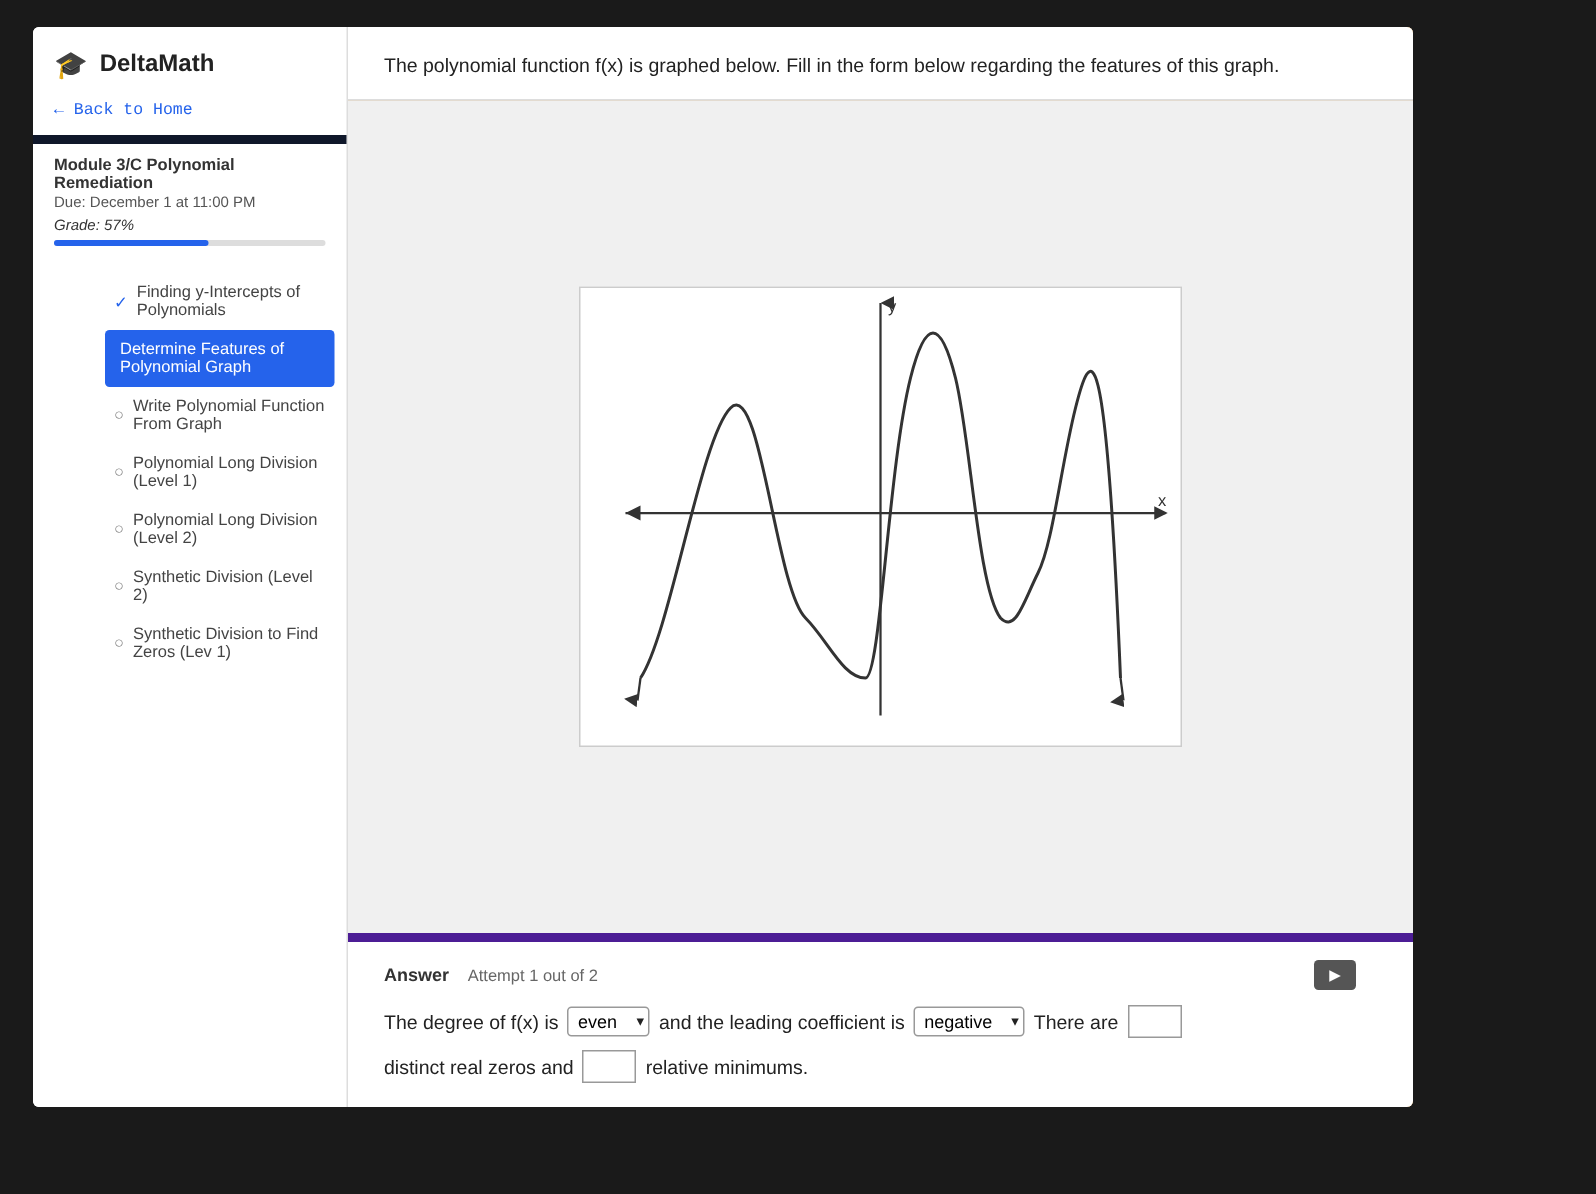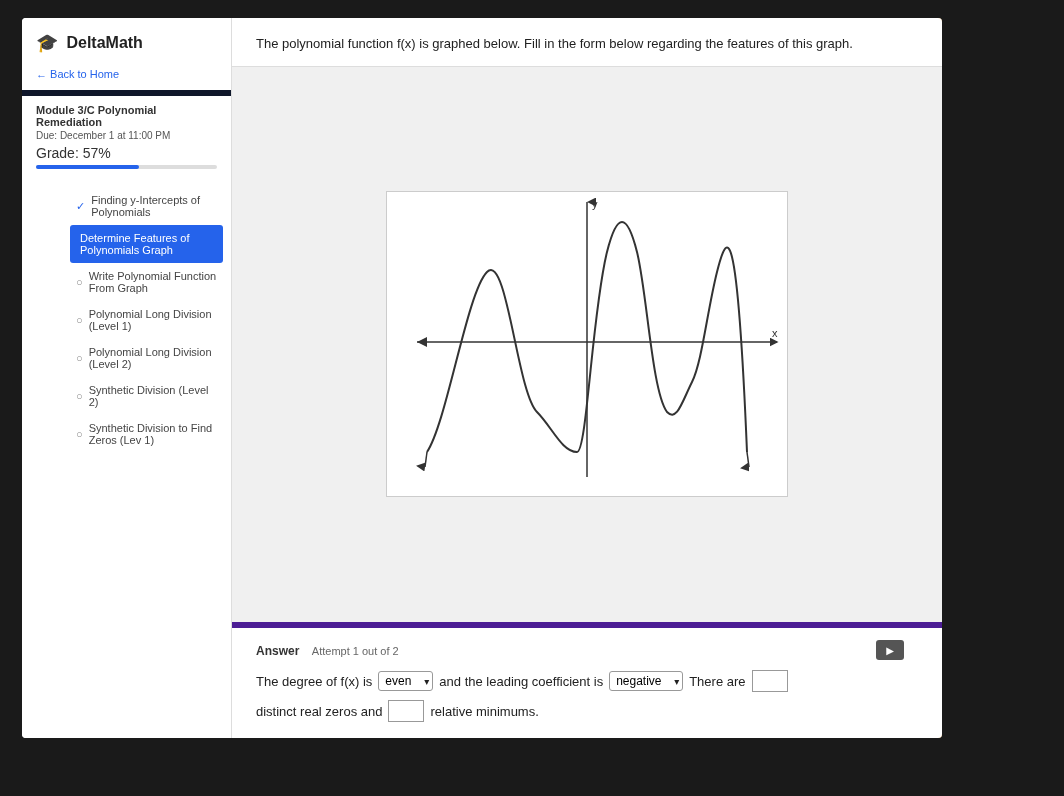--- a/index.html
+++ b/index.html
@@ -49,40 +49,42 @@
       color: #222;
     }
     .back-to-home {
       padding: 4px 14px 10px 14px;
       font-size: 11px;
       color: #2563eb;
       cursor: pointer;
       display: flex;
       align-items: center;
       gap: 4px;
+      font-family: Liberation Mono, monospace;
     }
     .module-info {
       padding: 8px 14px;
       border-top: 6px solid #0f172a;
     }
     .module-title {
       font-size: 11px;
       font-weight: bold;
       color: #333;
       margin-bottom: 2px;
     }
     .module-due {
       font-size: 10px;
       color: #555;
       margin-bottom: 4px;
     }
     .module-grade {
-      font-size: 14px;
+      font-size: 10px;
       color: #333;
       margin-bottom: 4px;
+      font-style: italic;
     }
     .grade-bar-bg {
       height: 4px;
       background: #ddd;
       border-radius: 2px;
       margin-bottom: 10px;
     }
     .grade-bar-fill {
       height: 4px;
       background: #2563eb;
@@ -272,21 +274,21 @@
       <div class="module-grade">Grade: 57%</div>
       <div class="grade-bar-bg">
         <div class="grade-bar-fill" style="width: 57%"></div>
       </div>
     </div>
     <div class="sidebar-nav">
       <div class="nav-item completed">
         <span>Finding y-Intercepts of Polynomials</span>
       </div>
       <div class="nav-item active">
-        <span>Determine Features of Polynomials Graph</span>
+        <span>Determine Features of Polynomial Graph</span>
       </div>
       <div class="nav-item circle">
         <span>Write Polynomial Function From Graph</span>
       </div>
       <div class="nav-item circle">
         <span>Polynomial Long Division (Level 1)</span>
       </div>
       <div class="nav-item circle">
         <span>Polynomial Long Division (Level 2)</span>
       </div>

